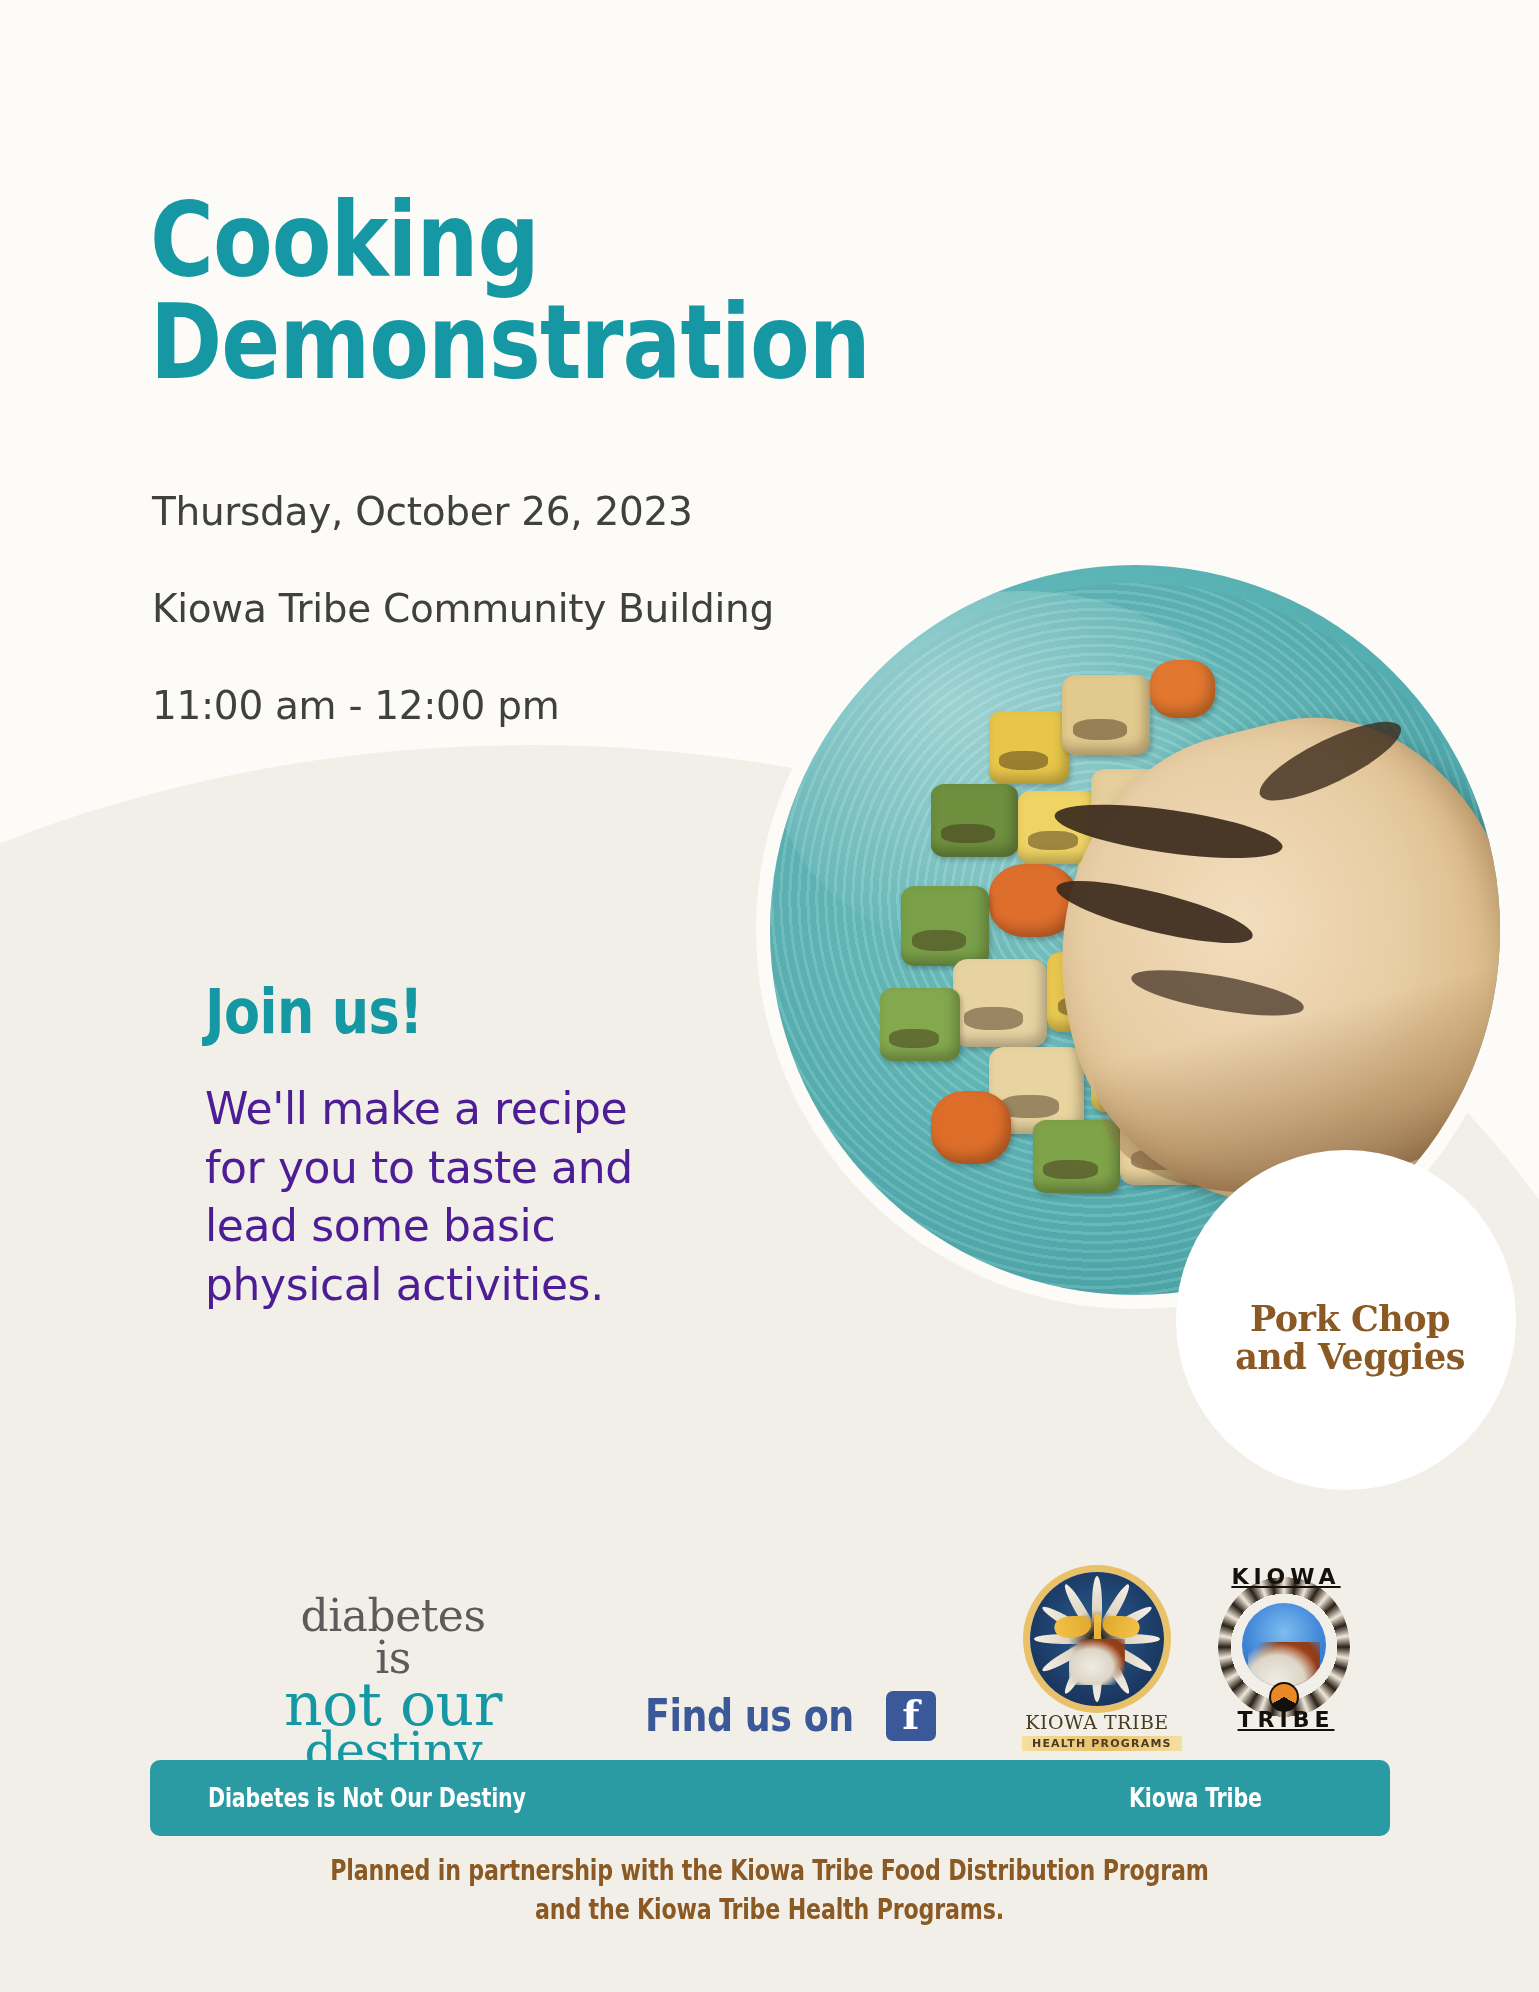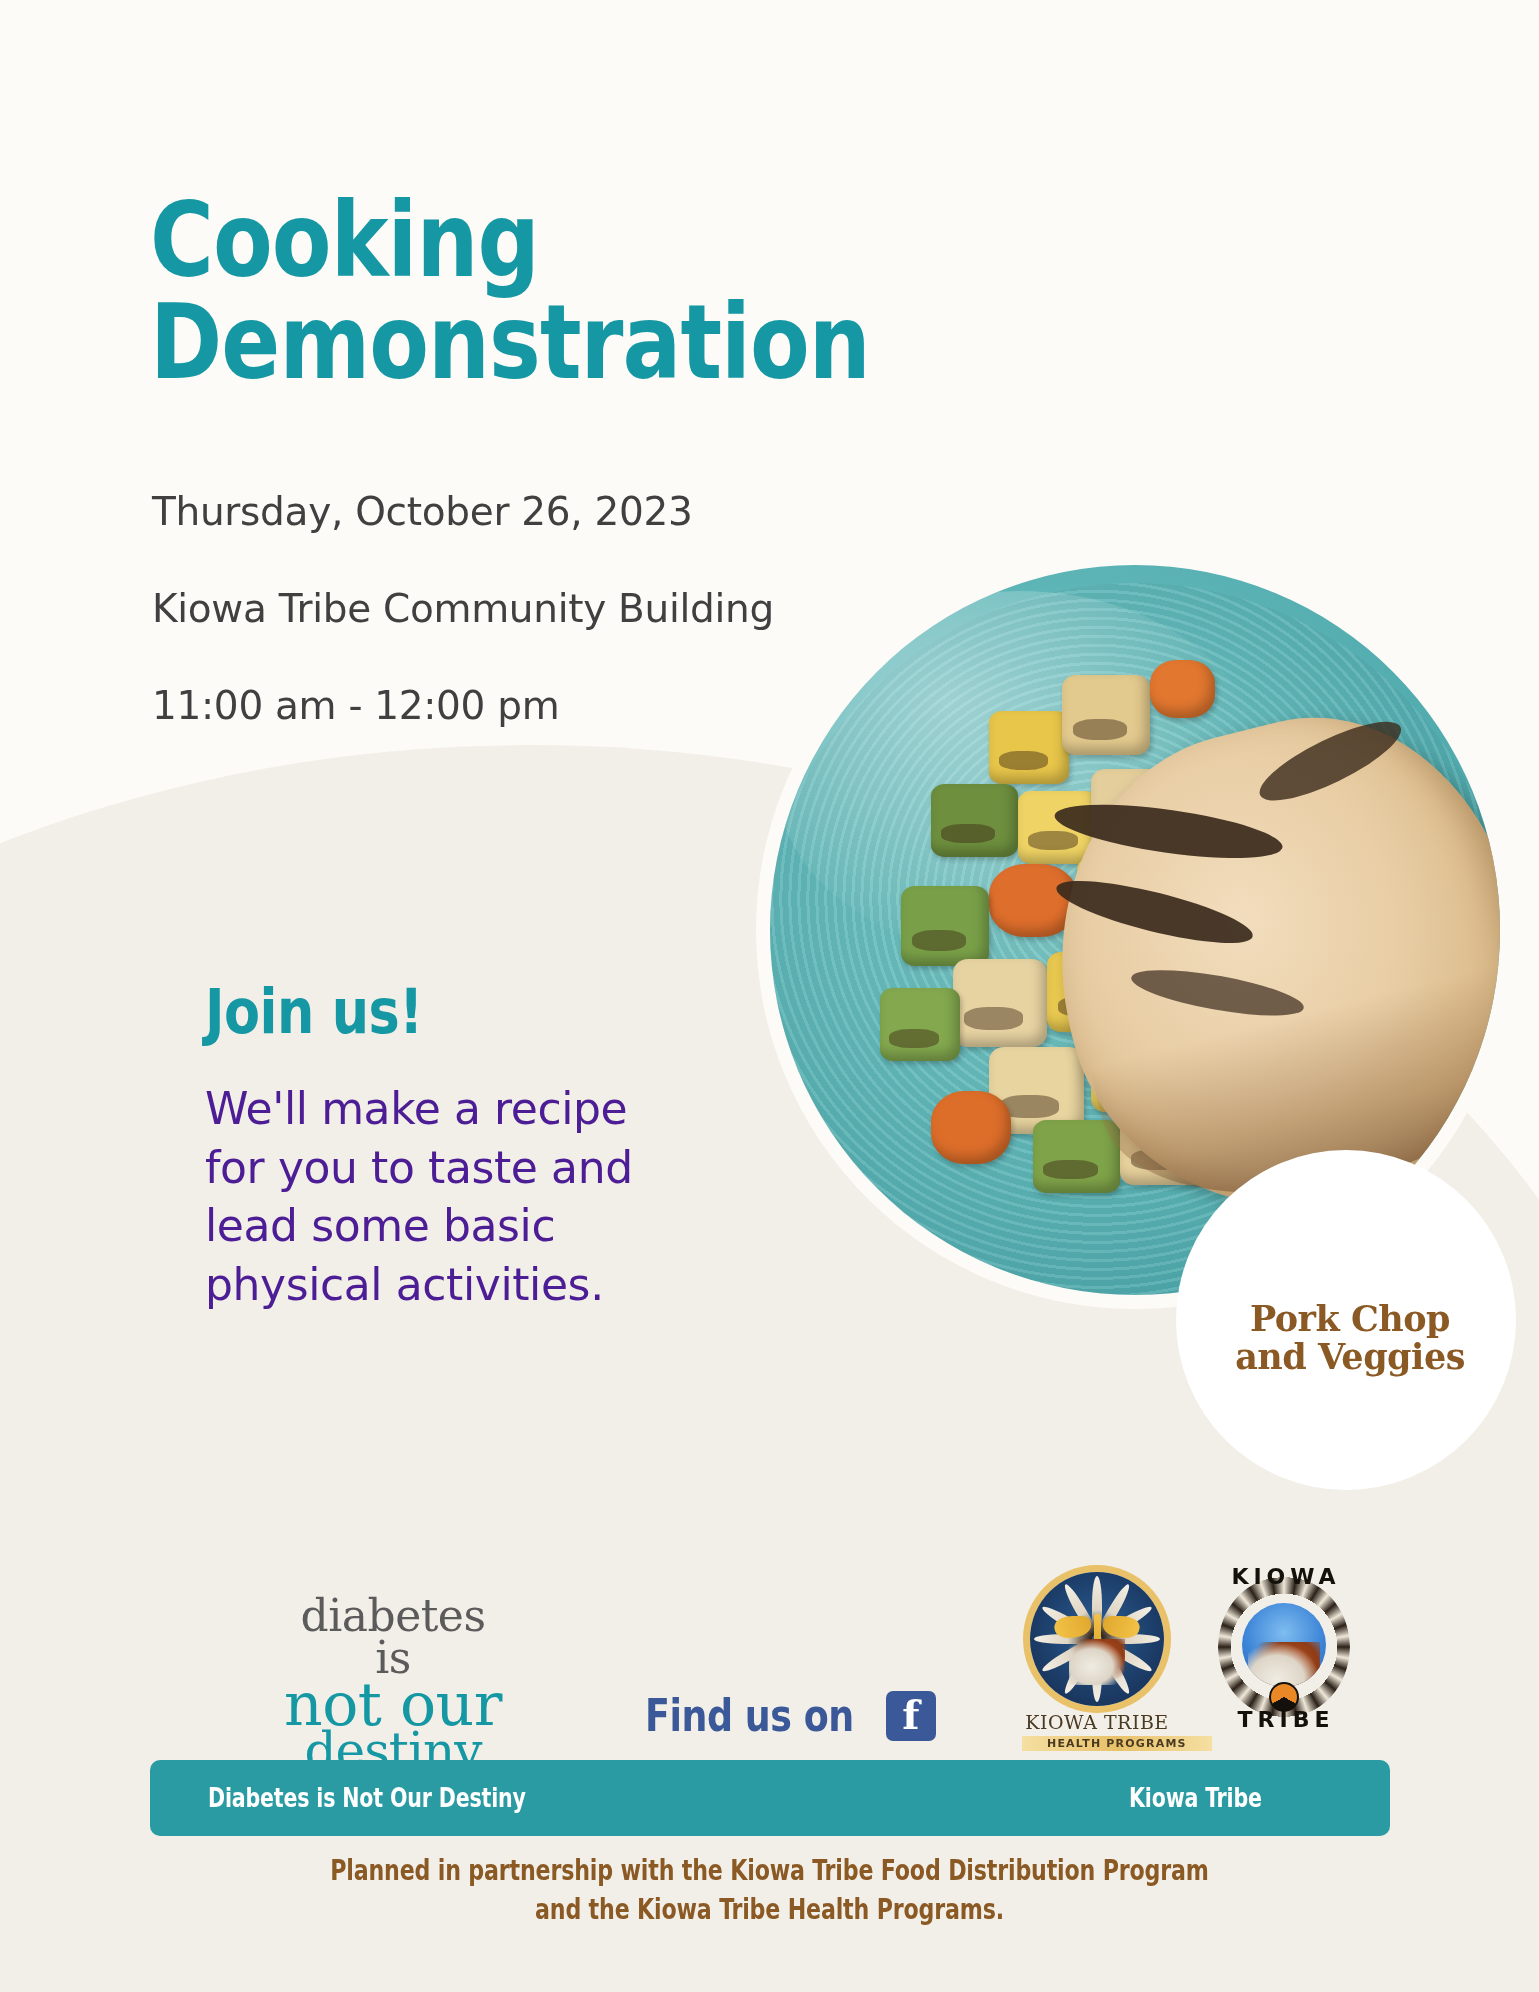--- a/index.html
+++ b/index.html
@@ -256,21 +256,21 @@
   .seal-name {
     margin-top:5px;
     font-family:"DejaVu Serif","Liberation Serif", serif;
     font-size:19px; color:#4A3A22; letter-spacing:0.5px;
     white-space:nowrap;
   }
   .seal-sub {
     margin:2px auto 0;
     display:inline-block;
     background:linear-gradient(90deg,#F5DFA2,#E8C169,#F5DFA2);
-    padding:1px 25px;
+    padding:1px 10px;
     font-family:"DejaVu Sans","Liberation Sans", sans-serif;
     font-weight:700; font-size:11px; color:#4A3A22;
     letter-spacing:1.2px; white-space:nowrap;
   }
 
   .seal-tribe {
     position:absolute; left:1204px; top:1562px;
     width:160px; height:170px; z-index:6;
   }
   .tribe-ring {
@@ -297,20 +297,21 @@
     background:radial-gradient(circle at 50% 35%, #7fbdf0 0%, #3e86d8 55%, #2b63b5 100%);
     overflow:hidden;
   }
   .tribe-center .horse-sm { width:72px; height:62px; top:46%; }
   .tribe-word {
     position:absolute; left:4px; right:0;
     text-align:center;
     font-family:"DejaVu Sans","Liberation Sans", sans-serif;
     font-weight:700; font-size:22px; color:#14110C;
     letter-spacing:5px;
+    text-decoration:underline;
   }
   .tribe-word.top { top:2px; }
   .tribe-word.bot { bottom:0; }
   .tribe-medal {
     position:absolute; left:50%; bottom:20px;
     width:30px; height:30px; margin-left:-15px;
     border-radius:50%;
     background:conic-gradient(#E98824 0deg 120deg, #14110C 120deg 240deg, #E98824 240deg 360deg);
     border:2px solid #14110C;
   }

